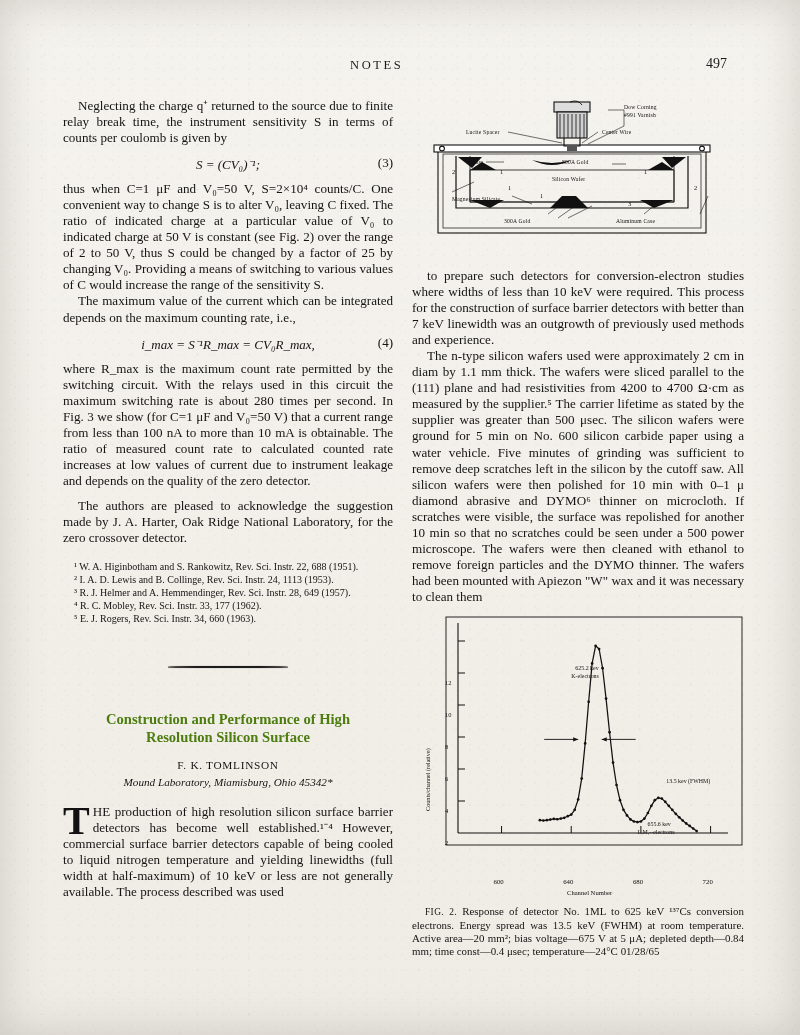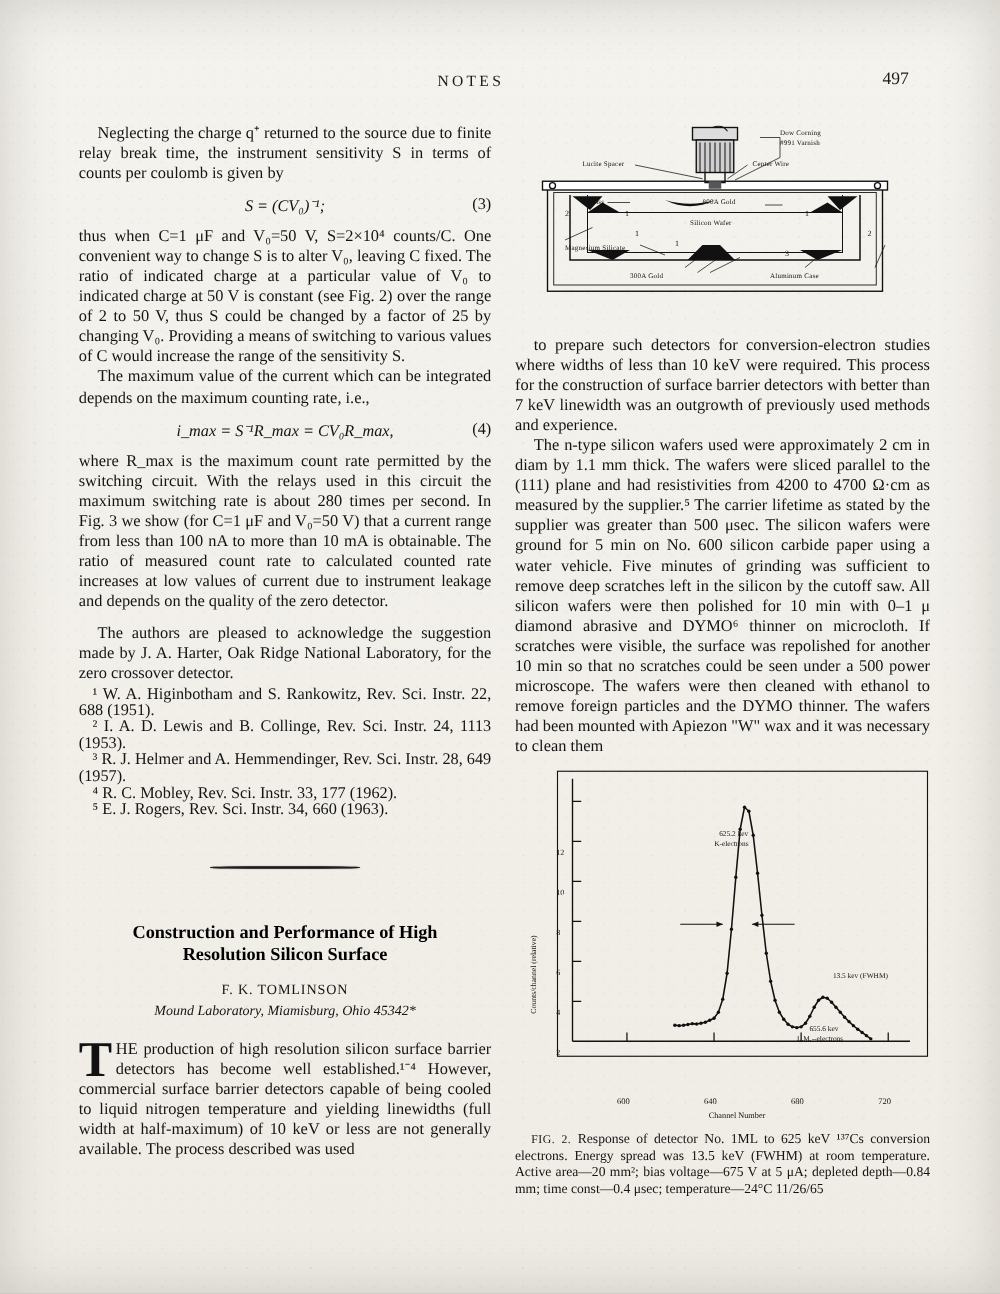--- a/index.html
+++ b/index.html
@@ -21,26 +21,26 @@
   .colL{position:absolute;left:63px;top:98px;width:330px;}
   .colR{position:absolute;left:412px;top:96px;width:332px;}
 
   p.b{margin:0 0 0 0;font-size:13.1px;line-height:16.05px;text-align:justify;color:#141414;
       text-indent:15px;-webkit-hyphens:none;hyphens:none;}
   p.b.cont{text-indent:0;}
   .eq{margin:9px 0 9px 0;position:relative;height:17px;font-size:13px;color:#141414;}
   .eq .body{position:absolute;left:0;width:100%;text-align:center;font-style:italic;}
   .eq .num{position:absolute;right:0;font-style:normal;}
 
-  .refs{margin-top:2px;font-size:13px;line-height:13.1px;color:#141414;text-align:justify;}
+  .refs{margin-top:14px;font-size:10px;line-height:13.1px;color:#141414;text-align:justify;}
   .refs div{text-indent:11px;}
   .rule{width:120px;height:2px;background:#1d1d1d;margin:40px auto 0 auto;
         border-radius:40%;box-shadow:0 0 1px rgba(0,0,0,.6);}
 
-  .arttitle{margin-top:42px;text-align:center;font-weight:bold;font-size:14.6px;line-height:18.5px;color:#000000;}
+  .arttitle{margin-top:42px;text-align:center;font-weight:bold;font-size:14.6px;line-height:18.5px;color:#4d7c0f;}
   .author{margin-top:12px;text-align:center;font-size:11.3px;letter-spacing:.7px;color:#141414;}
   .affil{margin-top:5px;text-align:center;font-style:italic;font-size:11.2px;color:#141414;}
   .recv{margin-top:5px;text-align:center;font-size:11.2px;color:#141414;}
 
   .lead{margin-top:16px;font-size:13.1px;line-height:16.05px;text-align:justify;color:#141414;}
   .dropcap{float:left;font-size:40px;line-height:30px;font-weight:bold;margin:2px 3px 0 0;color:#111;}
 
   .figbox{position:relative;}
   .cap{font-size:10.9px;line-height:13.1px;text-align:justify;color:#141414;text-indent:13px;}
   .cap .fg{font-size:9.4px;letter-spacing:.4px;}
@@ -268,19 +268,19 @@
             <line x1="189.70967741935482" y1="128.4" x2="223.70967741935482" y2="128.4" stroke="#111" stroke-width="0.9"></line>
             <path d="M189.70967741935482 128.4 l5 -2.2 l0 4.4 Z" fill="#111"></path>
           </svg>
         <div class="ylabel" id="ylab" style="left: 12px; top: 200px;">Counts/channel (relative)</div>
         <div class="xlabel" id="xlab" style="left: 155px; top: 278px;">Channel Number</div>
       <div class="ytick" style="left: 33px; top: 228px;">2</div><div class="ytick" style="left: 33px; top: 196px;">4</div><div class="ytick" style="left: 33px; top: 164px;">6</div><div class="ytick" style="left: 33px; top: 132px;">8</div><div class="ytick" style="left: 33px; top: 100px;">10</div><div class="ytick" style="left: 33px; top: 68px;">12</div><div class="xtick" style="left: 81.5484px; top: 267px;">600</div><div class="xtick" style="left: 151.226px; top: 267px;">640</div><div class="xtick" style="left: 220.903px; top: 267px;">680</div><div class="xtick" style="left: 290.581px; top: 267px;">720</div><div class="f2lab" style="left: 163.355px; top: 54.4px;">625.2 kev</div><div class="f2lab" style="left: 159.355px; top: 62.4px;">K-electrons</div><div class="f2lab" style="left: 254.323px; top: 167.2px;">13.5 kev (FWHM)</div><div class="f2lab" style="left: 235.548px; top: 209.6px;">655.6 kev</div><div class="f2lab" style="left: 225.548px; top: 217.6px;">L,M,--electrons</div></div>
 
       <div class="cap" style="margin-top:2px">
         <span class="fg">FIG. 2.</span>
         <span>Response of detector No. 1ML to 625 keV ¹³⁷Cs conversion electrons. Energy spread was 13.5 keV (FWHM) at room temperature. Active area—20 mm²; bias voltage—675 V at 5 μA; depleted depth—0.84 mm; time const—0.4 μsec; temperature—24°C</span>
-        <span>11/26/65</span>
+        <span>01/28/65</span>
       </div>
     </div>
   </div>
 
   <div class="vig"></div>
 </div>
 
 </body></html>

